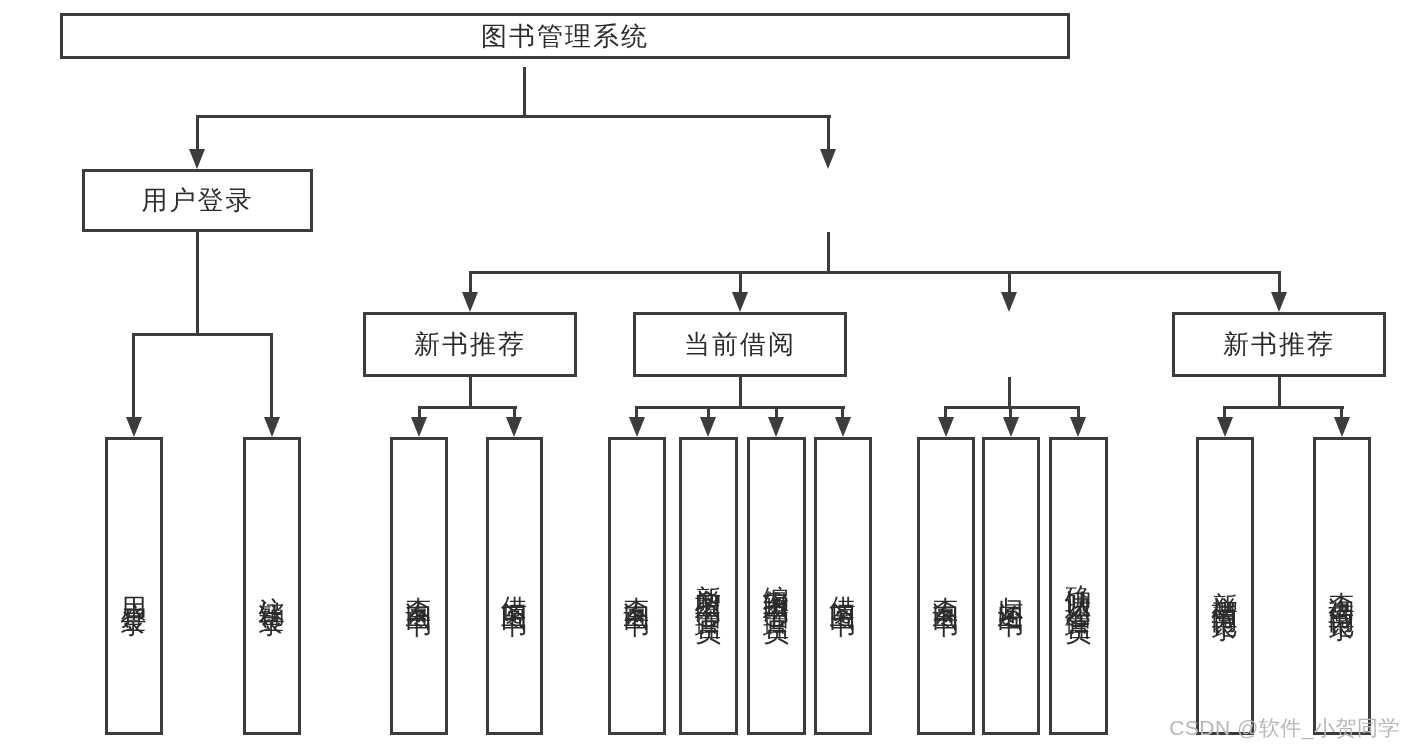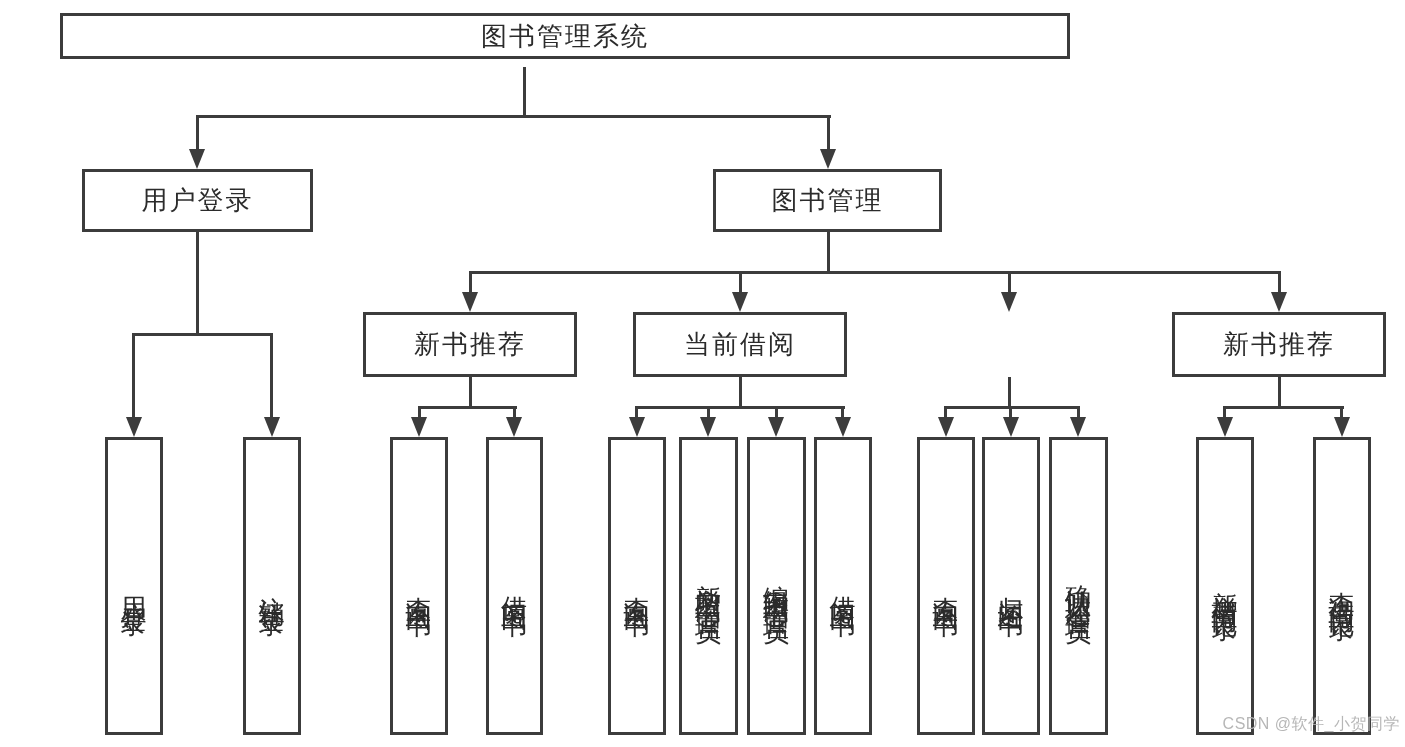--- a/index.html
+++ b/index.html
@@ -50,42 +50,39 @@
   .vline{position:absolute;width:3px;background:var(--line);}
   .hline{position:absolute;height:3px;background:var(--line);}
   .arrow{
     position:absolute;width:0;height:0;
     border-left:8px solid transparent;
     border-right:8px solid transparent;
     border-top:20px solid var(--line);
   }
   .watermark{
     position:absolute;
-    right:5px;bottom:12px;
-    font-size:16px;
+    right:5px;bottom:5px;
+    font-size:21px;
     letter-spacing:0.5px;
     color:var(--wm);
   }
 </style>
 </head>
 <body>
 
 <div id="stage">
 
   <div class="box" style="left:20px;top:13px;width:1010px;height:46px;margin-left:40px;">
     <span>图书管理系统</span>
   </div>
 
   <div class="box" style="left:82px;top:169px;width:231px;height:63px;">
     <span>用户登录</span>
   </div>
 
-  <div class="box" style="left:713px;top:169px;width:229px;height:63px;">
-    <span>图书管理</span>
-  </div>
 
   <div class="box" style="left:363px;top:312px;width:214px;height:65px;">
     <span>新书推荐</span>
   </div>
 
   <div class="box" style="left:633px;top:312px;width:214px;height:65px;">
     <span>当前借阅</span>
   </div>
 
 

